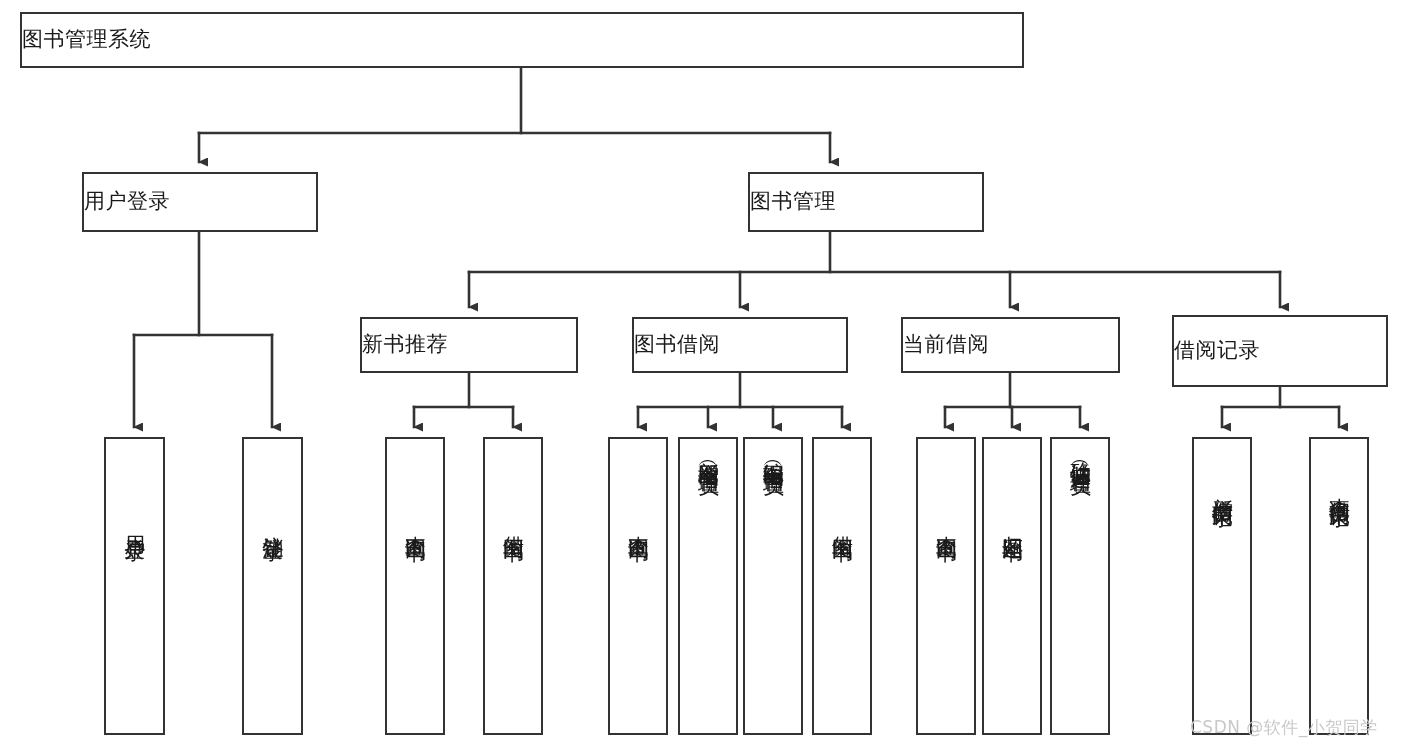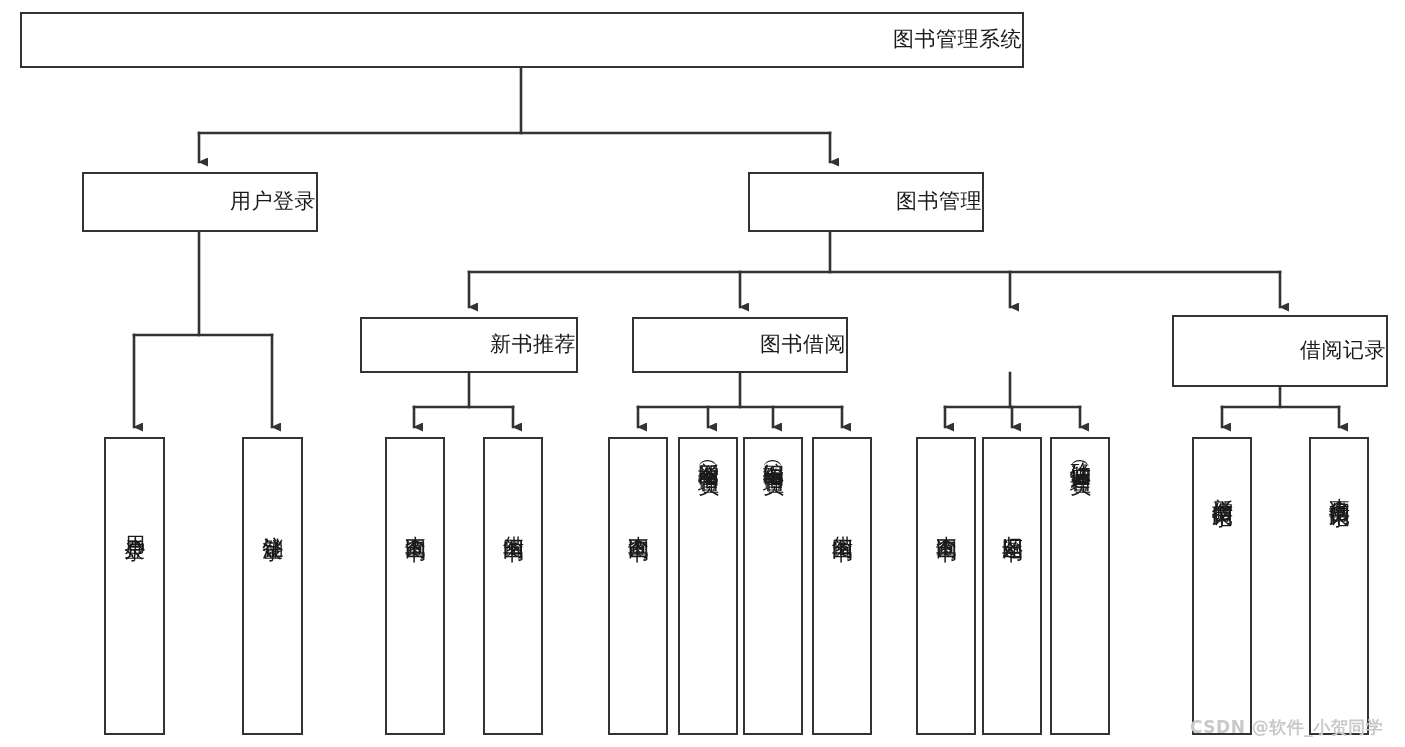--- a/index.html
+++ b/index.html
@@ -26,21 +26,21 @@
     height: 747px;
     display: block;
   }
   .node-box {
     position: absolute;
     box-sizing: border-box;
     background: #ffffff;
     border: 2px solid #333333;
     display: flex;
     align-items: center;
-    justify-content: flex-end;
+    justify-content: flex-start;
     overflow: hidden;
   }
   .node-label {
     color: #1a1a1a;
     font-size: 21px;
     line-height: 1.12;
     letter-spacing: 0.5px;
     white-space: pre;
     text-align: center;
   }
@@ -57,21 +57,20 @@
     line-height: 1.0;
     white-space: nowrap;
   }
   .watermark {
     position: absolute;
     color: #c9c9c9;
     font-size: 17px;
     letter-spacing: 0.5px;
     white-space: nowrap;
     user-select: none;
-    font-weight: bold;
   }
 </style>
 </head>
 <body>
 
 <div id="diagram-root">
 
   <svg class="diagram-canvas" viewBox="0 0 1405 747" aria-hidden="true">
     <defs>
       <marker id="arrowhead" markerWidth="9" markerHeight="10" refX="4.5" refY="9" orient="auto" markerUnits="userSpaceOnUse">
@@ -132,20 +131,23 @@
   <div class="node-box" style="left:748px; top:172px; width:236px; height:60px;">
     <span class="node-label">图书管理</span>
   </div>
 
   <div class="node-box" style="left:360px; top:317px; width:218px; height:56px;">
     <span class="node-label">新书推荐</span>
   </div>
   <div class="node-box" style="left:632px; top:317px; width:216px; height:56px;">
     <span class="node-label">图书借阅</span>
   </div>
+  <div class="node-box" style="left:901px; top:317px; width:219px; height:56px;">
+    <span class="node-label">当前借阅</span>
+  </div>
   <div class="node-box" style="left:1172px; top:315px; width:216px; height:72px;">
     <span class="node-label">借阅记录</span>
   </div>
 
   <div class="node-box vertical" style="left:104px; top:437px; width:61px; height:298px; padding-top:80px;">
     <span class="node-label">用户登录</span>
   </div>
   <div class="node-box vertical" style="left:242px; top:437px; width:61px; height:298px; padding-top:80px;">
     <span class="node-label">注销登录</span>
   </div>

